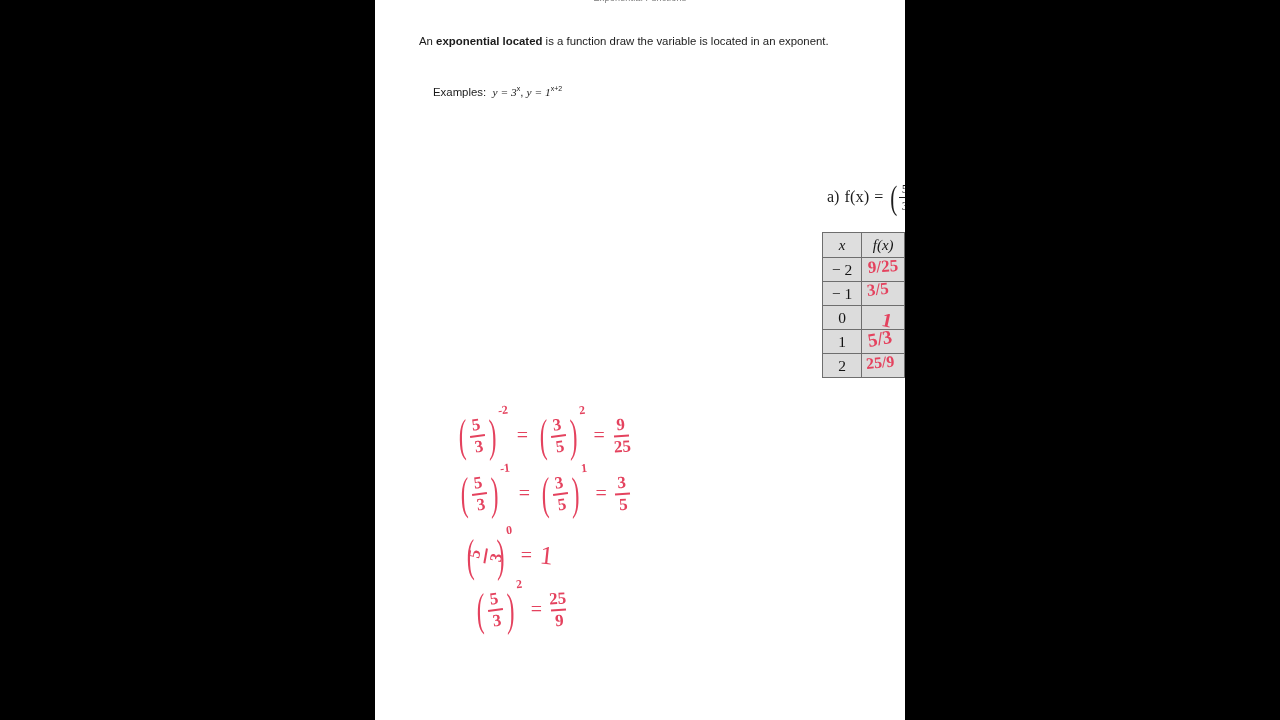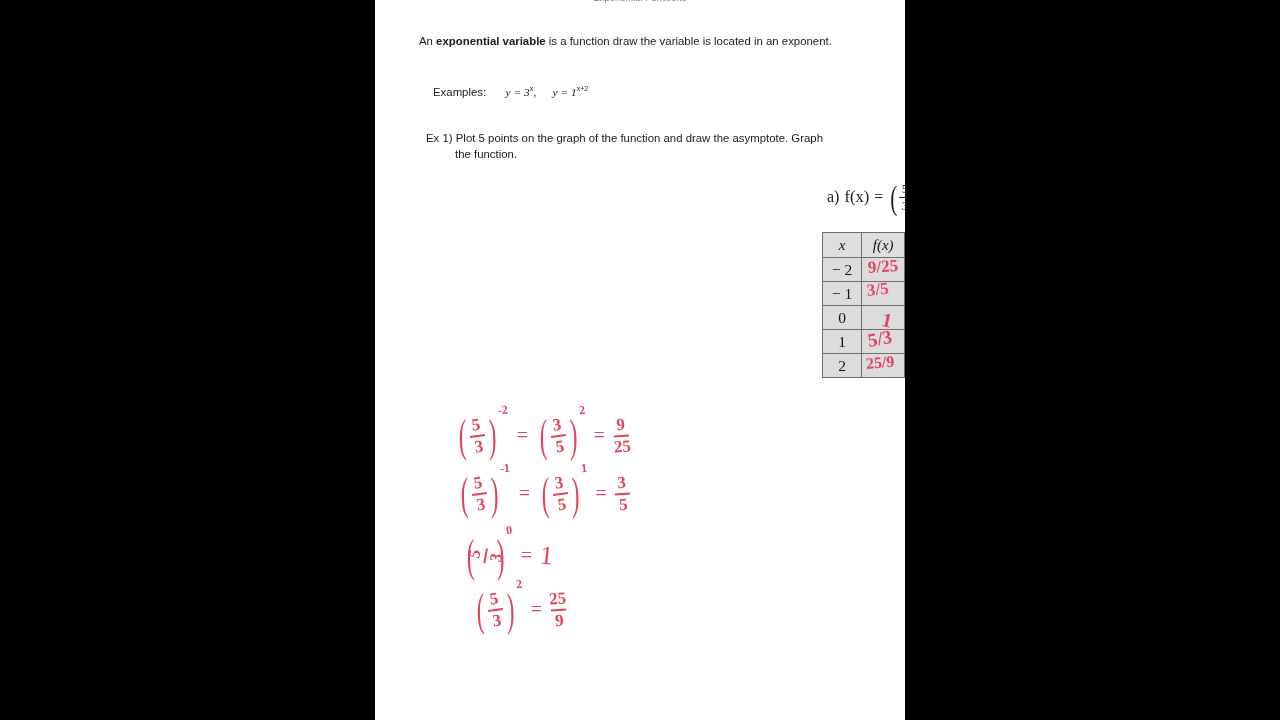--- a/index.html
+++ b/index.html
@@ -61,21 +61,20 @@
 
   #examples-line {
     left: 58px;
     top: 85px;
     width: 420px;
     font-size: 11.4px;
   }
   #examples-line .mathitalic {
     font-family: "Liberation Serif", serif;
     font-style: italic;
-    margin-left: 13px;
   }
   sup.exp {
     font-size: 7px;
     vertical-align: super;
     line-height: 0;
   }
 
   #ex1-block {
     left: 51px;
     top: 131px;
@@ -234,29 +233,26 @@
 </style>
 </head>
 <body>
 
 <div id="viewport">
 
   <div id="page">
 
     <div id="slide-title">Exponential Functions</div>
 
-    <div class="body-text" id="def-para"><span>An </span><b>exponential variable</b><span> is a function draw the variable is located in an exponent.</span></div>
+    <div class="body-text" id="def-para"><span>An </span><b>exponential located</b><span> is a function draw the variable is located in an exponent.</span></div>
 
     <div class="body-text" id="examples-line"><span>Examples:</span>&nbsp;
       <span class="mathitalic">y = 3</span><sup class="exp">x</sup><span>,</span>
       <span class="mathitalic">y = 1</span><sup class="exp">x+2</sup></div>
 
-    <div class="body-text" id="ex1-block"><span>Ex 1)</span>
-      <span>Plot 5 points on the graph of the function and draw the asymptote.  Graph</span>
-      <span class="l2">the function.</span></div>
 
     <div id="fn-label">
       <span class="fn-a">a)</span>
       <span class="fn-fx">f(x)</span>
       <span class="fn-eq">=</span>
       <span class="grp">
         <span class="bigparen">(</span>
         <span class="fracbox">
           <span class="num">5</span>
           <span class="bar"></span>

